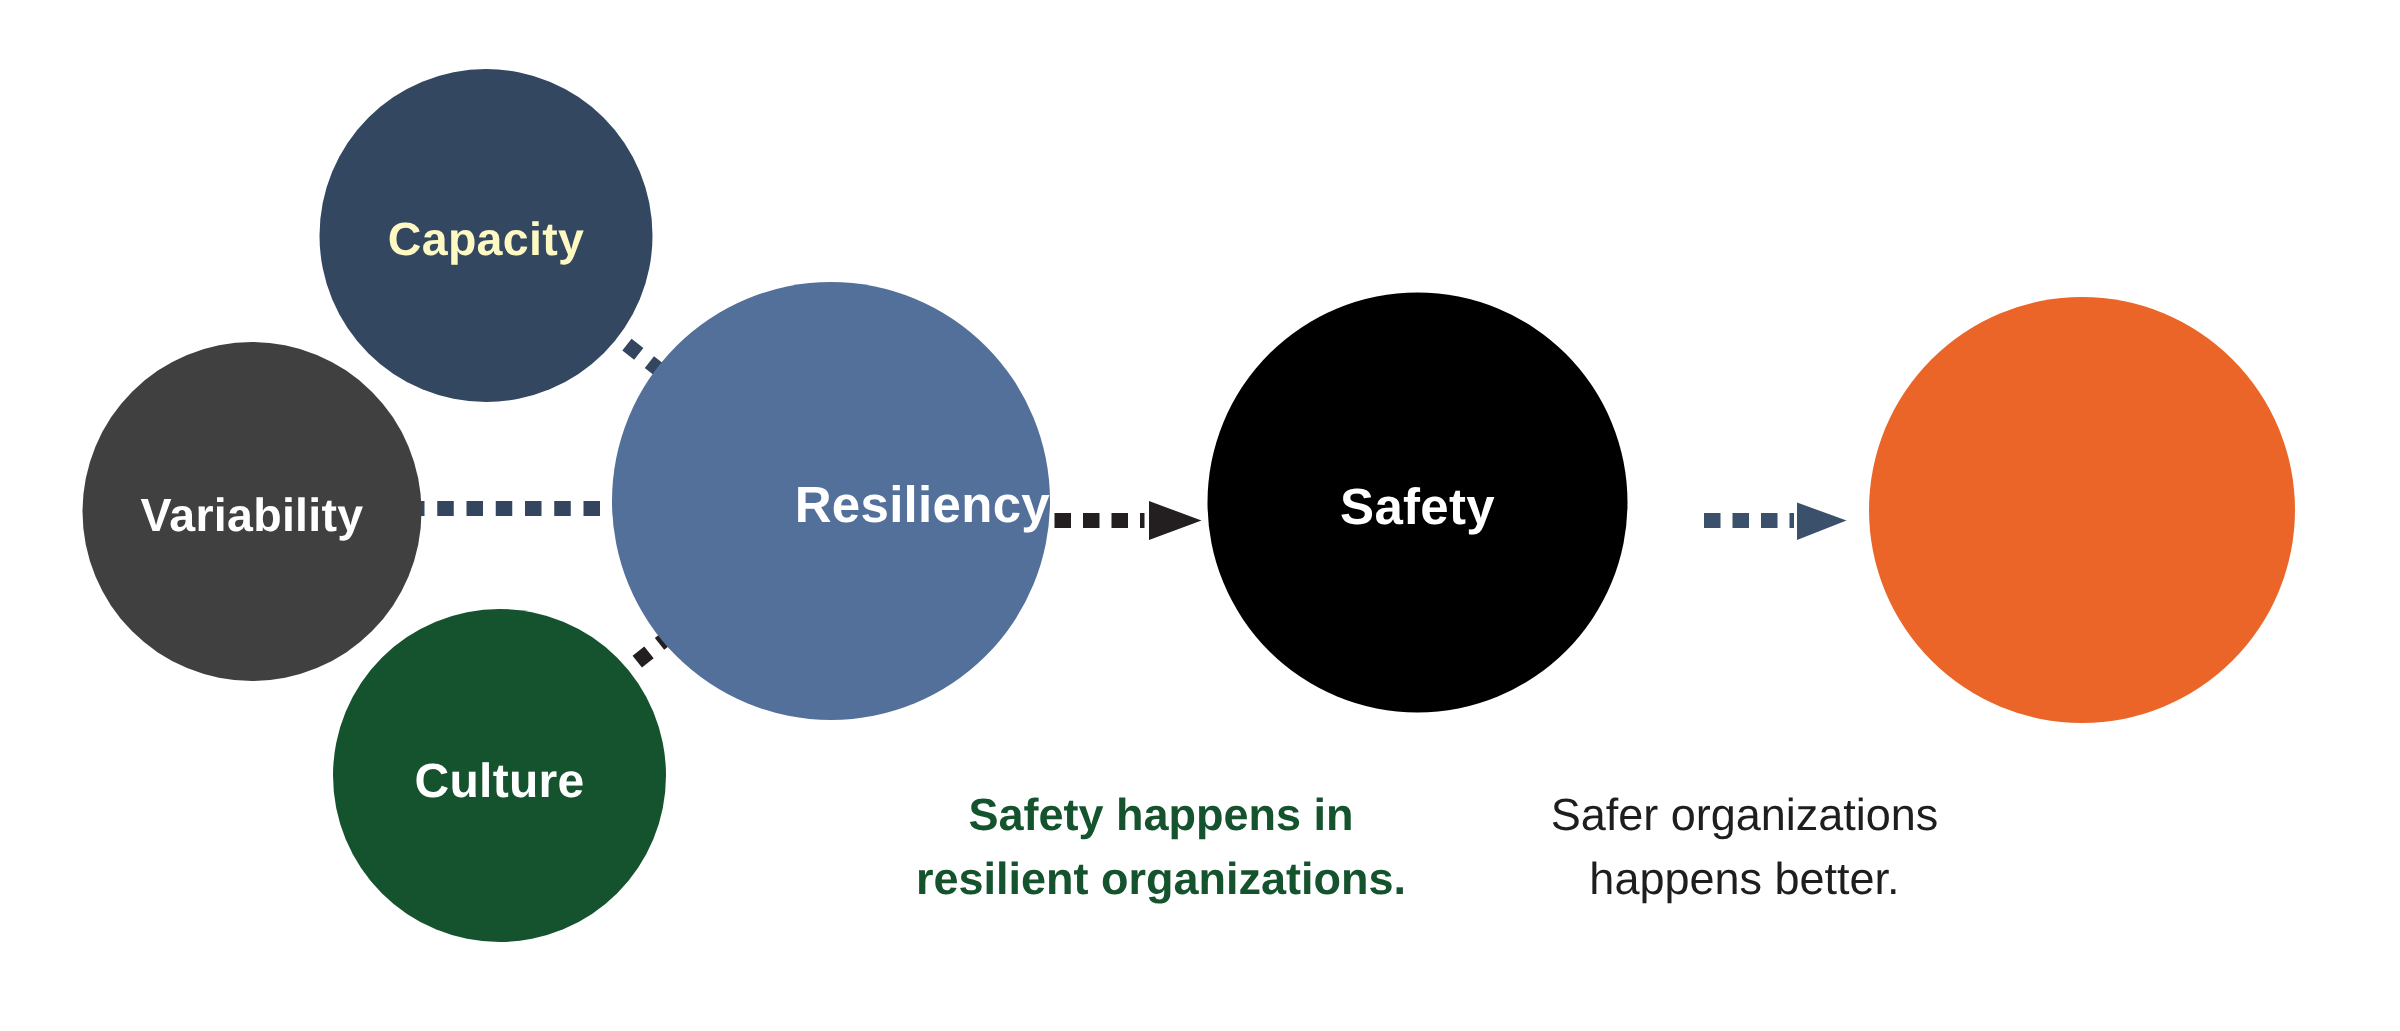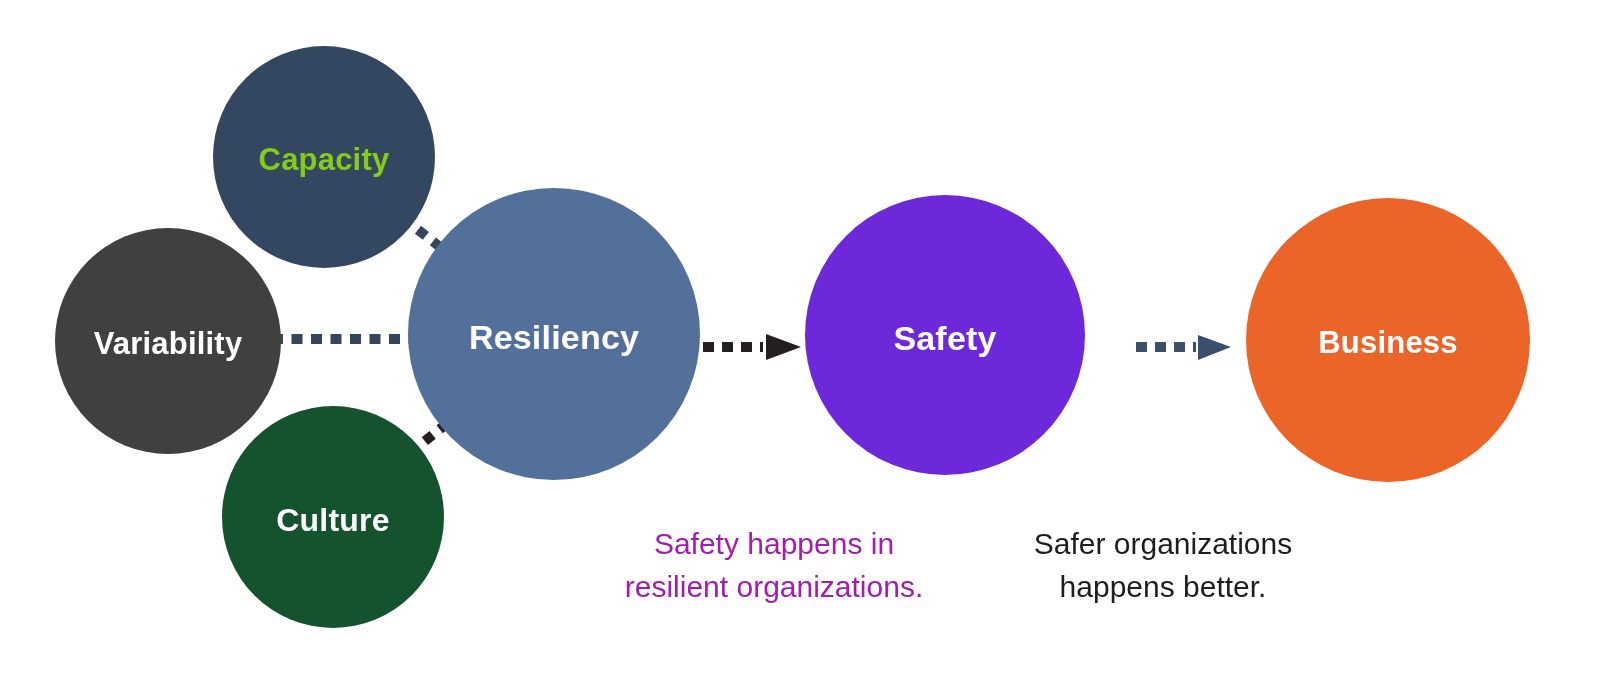--- a/index.html
+++ b/index.html
@@ -68,47 +68,46 @@
       <line x1="703" y1="347" x2="763" y2="347" stroke-width="10" stroke-dasharray="11 8" stroke="#231f20"></line>
       <polygon points="766,334 766,360 801,347" fill="#231f20"></polygon>
     </g>
 
     <g>
       <line x1="1136" y1="347" x2="1196" y2="347" stroke-width="10" stroke-dasharray="11 8" stroke="#3b506b"></line>
       <polygon points="1198,335 1198,360 1231,347" fill="#3b506b"></polygon>
     </g>
   </svg>
 
-  <div class="node node-capacity" style="background: rgb(51, 71, 97); color: #84cc16;">
+  <div class="node node-capacity" style="background: rgb(51, 71, 97); color: #fef9c3;">
     <span class="lbl">Capacity</span>
   </div>
 
   <div class="node node-variability" style="background: #404040; color: rgb(255, 255, 255);">
     <span class="lbl">Variability</span>
   </div>
 
   <div class="node node-culture" style="background: #14532d; color: rgb(255, 255, 255);">
     <span class="lbl">Culture</span>
   </div>
 
-  <div class="node node-resiliency" style="background: rgb(83, 112, 155); color: rgb(255, 255, 255);">
+  <div class="node node-resiliency" style="background: rgb(83, 112, 155); color: rgb(255, 255, 255); justify-content: flex-end;">
     <span class="lbl">Resiliency</span>
   </div>
 
-  <div class="node node-safety" style="background: #6d28d9; color: rgb(255, 255, 255);">
+  <div class="node node-safety" style="background: #000000; color: rgb(255, 255, 255);">
     <span class="lbl">Safety</span>
   </div>
 
   <div class="node node-business" style="background: rgb(236, 101, 40); color: rgb(255, 255, 255);">
     <div class="two-line">
-      <span style="display:block">Business</span>
     </div>
   </div>
 
-  <div class="caption caption-1" style="color: #a21caf;">
+  <div class="caption caption-1" style="color: #14532d; font-weight: bold;">
     <span style="display:block">Safety happens in</span>
     <span style="display:block">resilient organizations.</span>
   </div>
 
   <div class="caption caption-2" style="color: rgb(31, 29, 30);">
     <span style="display:block">Safer organizations</span>
     <span style="display:block">happens better.</span>
   </div>
 
 </div>

